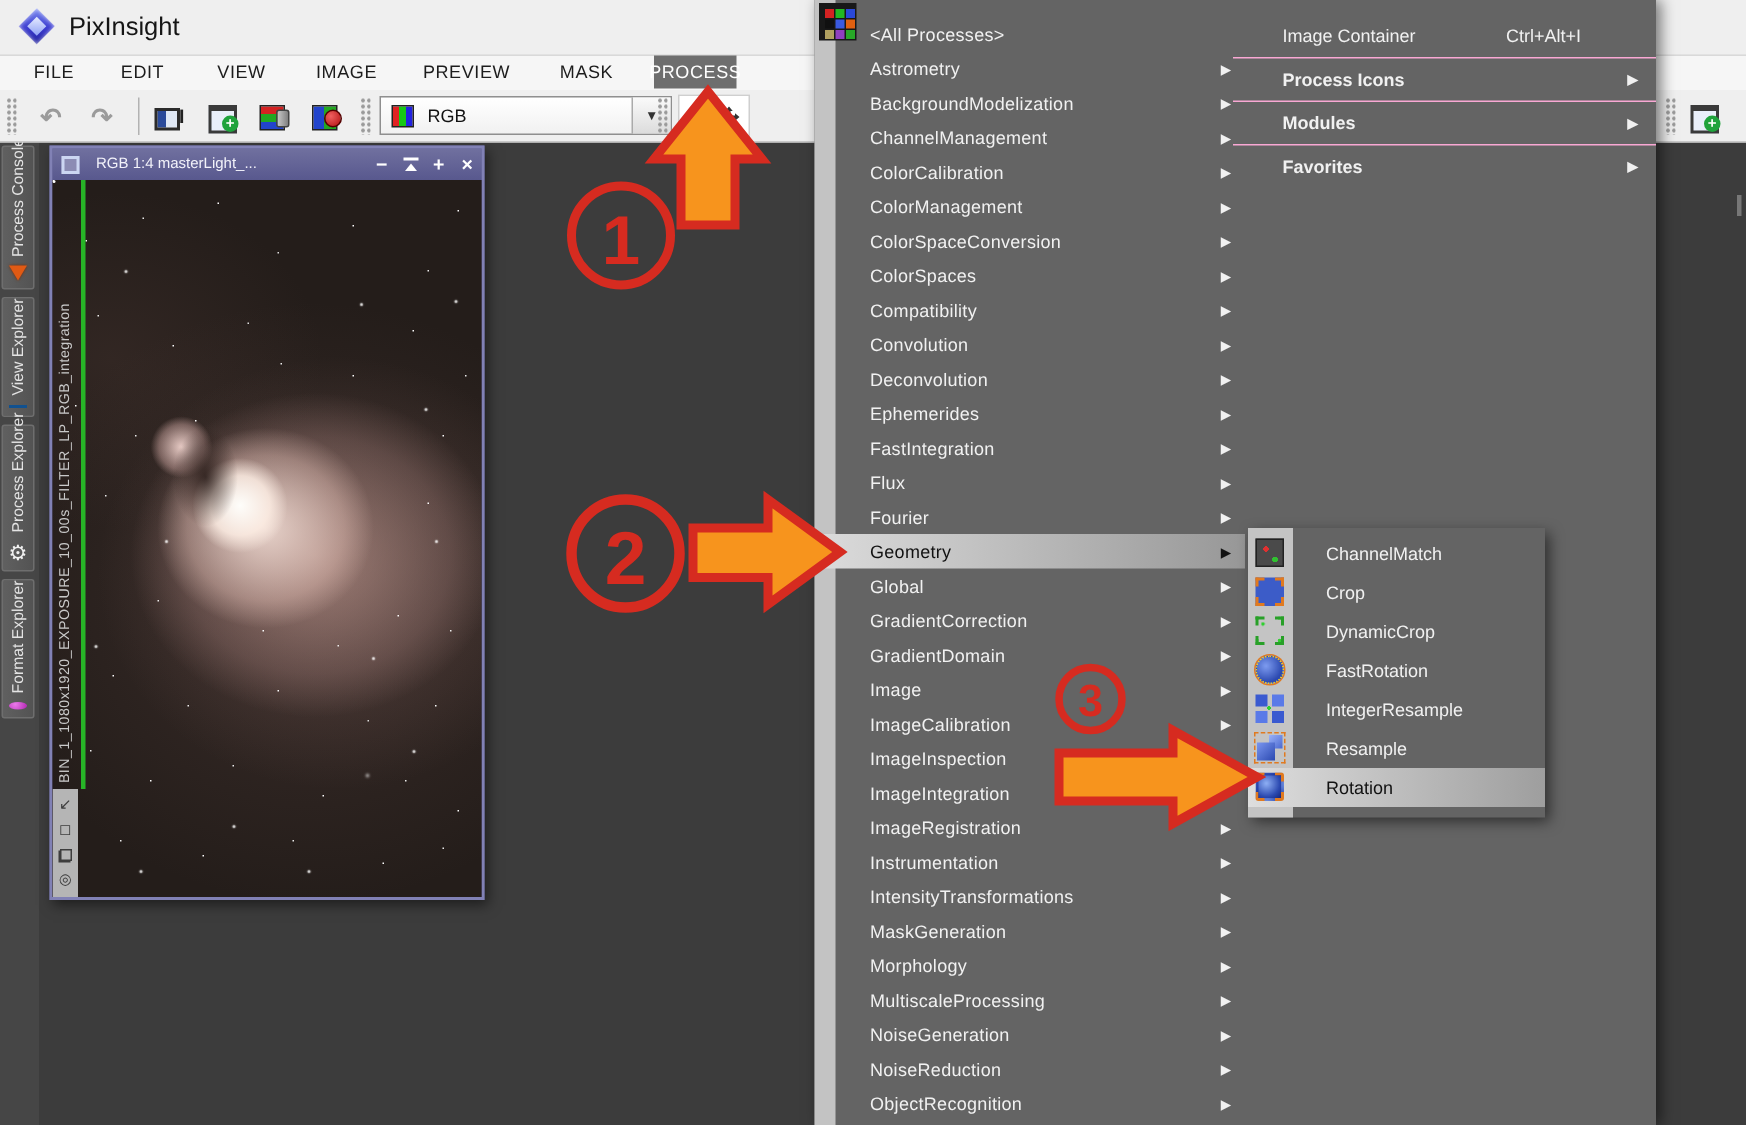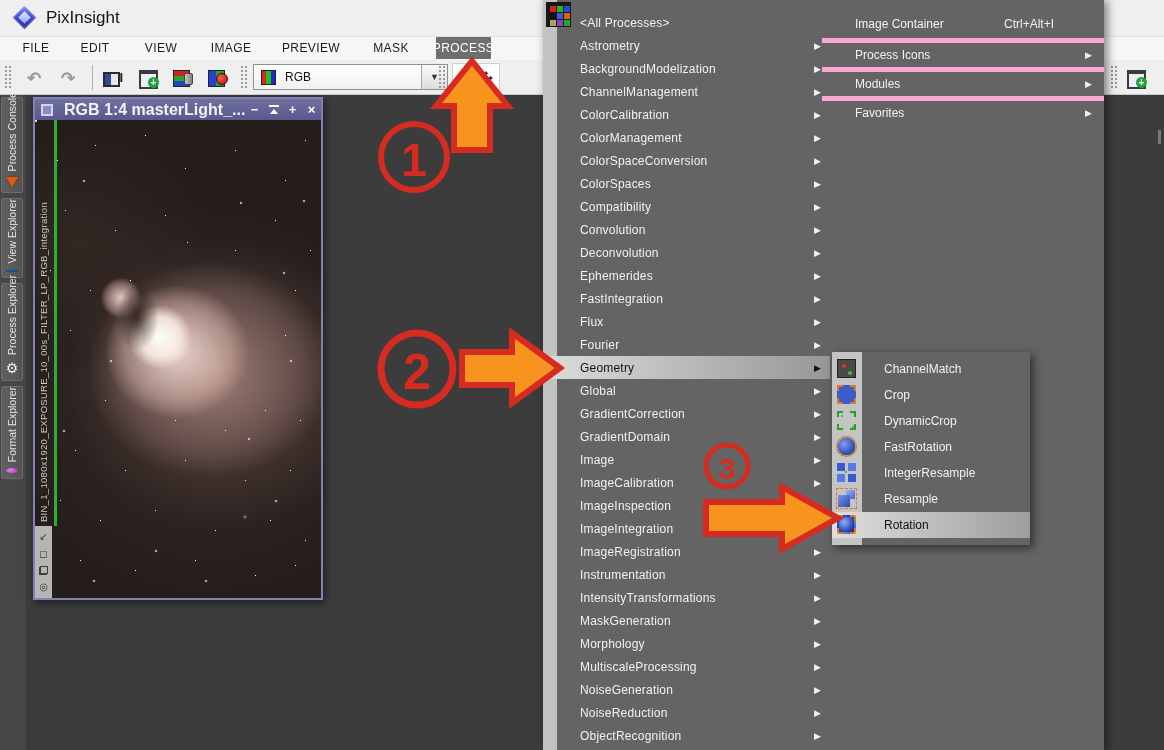--- a/index.html
+++ b/index.html
@@ -73,21 +73,21 @@
   .tab-icon { width:14px; height:14px; display:flex; align-items:center; justify-content:center; }
   .process-console-icon { width:0; height:0; border-left:6px solid transparent; border-right:6px solid transparent; border-top:10px solid #e05a14; filter:drop-shadow(0 0 1px #7a2a00); }
   .view-explorer-icon { width:12px; height:12px; background:linear-gradient(135deg,#6db2f5,#2a78d0); border:1px solid #11518f; }
   .process-explorer-icon { color:#f0f0f0; font-size:14px; line-height:14px; }
   .format-explorer-icon { width:12px; height:12px; border-radius:50%; background:radial-gradient(circle at 35% 30%,#ea7bea,#b populate024eb0); background:radial-gradient(circle at 35% 30%,#ea7bea,#b024b0); }
 
   
   #image-window { position:absolute; left:33px; top:2px; width:290px; height:503px; border:2px solid #8181b5; background:#5f5f94; box-shadow:2px 3px 8px rgba(0,0,0,.5); }
   .iw-titlebar { position:relative; height:21px; background:linear-gradient(#70709f,#58588e); display:flex; align-items:center; }
   .iw-icon { width:12px; height:12px; margin-left:6px; border:2px solid #ccd6f2; background:#8c8cb4; }
-  .iw-title { margin-left:11px; font-size:16px; font-weight:bold; color:#f2f2fa; flex:1; white-space:nowrap; overflow:hidden; }
+  .iw-title { margin-left:11px; font-size:10px; font-weight:normal; color:#f2f2fa; flex:1; white-space:nowrap; overflow:hidden; }
   .iw-btn { width:19px; height:15px; display:flex; align-items:center; justify-content:center; color:#ffffff; font-weight:bold; font-size:13px; }
   .shade-glyph { width:10px; height:9px; border-top:2px solid #fff; position:relative; }
   .shade-glyph:after { content:""; position:absolute; left:1px; top:2px; width:0; height:0; border-left:4px solid transparent; border-right:4px solid transparent; border-bottom:5px solid #fff; }
   .iw-content { position:absolute; left:0; top:21px; width:286px; height:478px; background:#241d1a; overflow:hidden; }
   .nebula { position:absolute; inset:0;
     background:
       radial-gradient(ellipse 30px 46px at 102px 198px, rgba(28,17,14,.78), transparent 72%),
       radial-gradient(circle 44px at 125px 217px, rgba(255,255,252,.98), rgba(255,240,230,.8) 45%, rgba(240,210,200,0) 72%),
       radial-gradient(ellipse 95px 88px at 142px 232px, rgba(248,228,220,.85), rgba(230,195,185,.42) 55%, transparent 76%),
       radial-gradient(circle 25px at 86px 178px, rgba(246,216,210,.92), rgba(210,170,165,.45) 60%, transparent 82%),
@@ -119,21 +119,21 @@
   #process-menu { position:absolute; left:543px; top:0; width:561px; height:750px; background:#646464; z-index:10; box-shadow:3px 0 9px rgba(0,0,0,.5); }
   .menu-gutter { position:absolute; left:0; top:0; bottom:0; width:14px; background:#c3c3c3; }
   #menu-col1 { position:absolute; left:14px; top:0; width:273px; padding-top:11px; }
   .menu-item { height:23px; display:flex; align-items:center; padding:0 9px 0 23px; font-size:12px; color:#f1f1f1; letter-spacing:.2px; }
   .menu-item .mi-label { flex:1; white-space:nowrap; }
   .mi-arrow { font-size:9px; color:#f1f1f1; }
   .menu-item.highlighted { background:linear-gradient(90deg,#dcdcdc 0%,#979797 100%); color:#121212; margin-left:-14px; padding-left:37px; }
   .menu-item.highlighted .mi-arrow { color:#121212; }
   #menu-col2 { position:absolute; left:279px; top:0; width:282px; padding-top:9px; }
   .menu2-item { position:relative; min-height:29px; display:flex; align-items:center; padding:0 12px 0 33px; font-size:12px; color:#f1f1f1; }
-  .menu2-item + .menu2-item { border-top:5px solid #f9a8d4; }
+  .menu2-item + .menu2-item { border-top:1px solid #f9a8d4;font-weight:bold; }
   .menu2-item .mi-label { flex:1; white-space:nowrap; }
   .mi-shortcut { margin-right:38px; white-space:nowrap; }
   .image-container-icon { position:absolute; left:3px; top:2px; width:25px; height:25px; background:#181818; padding:2px; }
   .image-container-icon i { position:absolute; left:4px; top:4px; width:6px; height:6px; background:#d42222; box-shadow:
     7px 0 #22b822, 14px 0 #2a48d8, 0 7px #101010, 7px 7px #3a5ae0, 14px 7px #e06010,
     0 14px #b0a060, 7px 14px #9040c0, 14px 14px #28a828; }
 
   
   #geometry-submenu { position:absolute; left:832px; top:352px; width:198px; height:193px; background:#646464; z-index:20; box-shadow:3px 3px 9px rgba(0,0,0,.55); padding-top:4px; }
   .sub-gutter { position:absolute; left:0; top:0; bottom:0; width:30px; background:#c4c4c4; }

